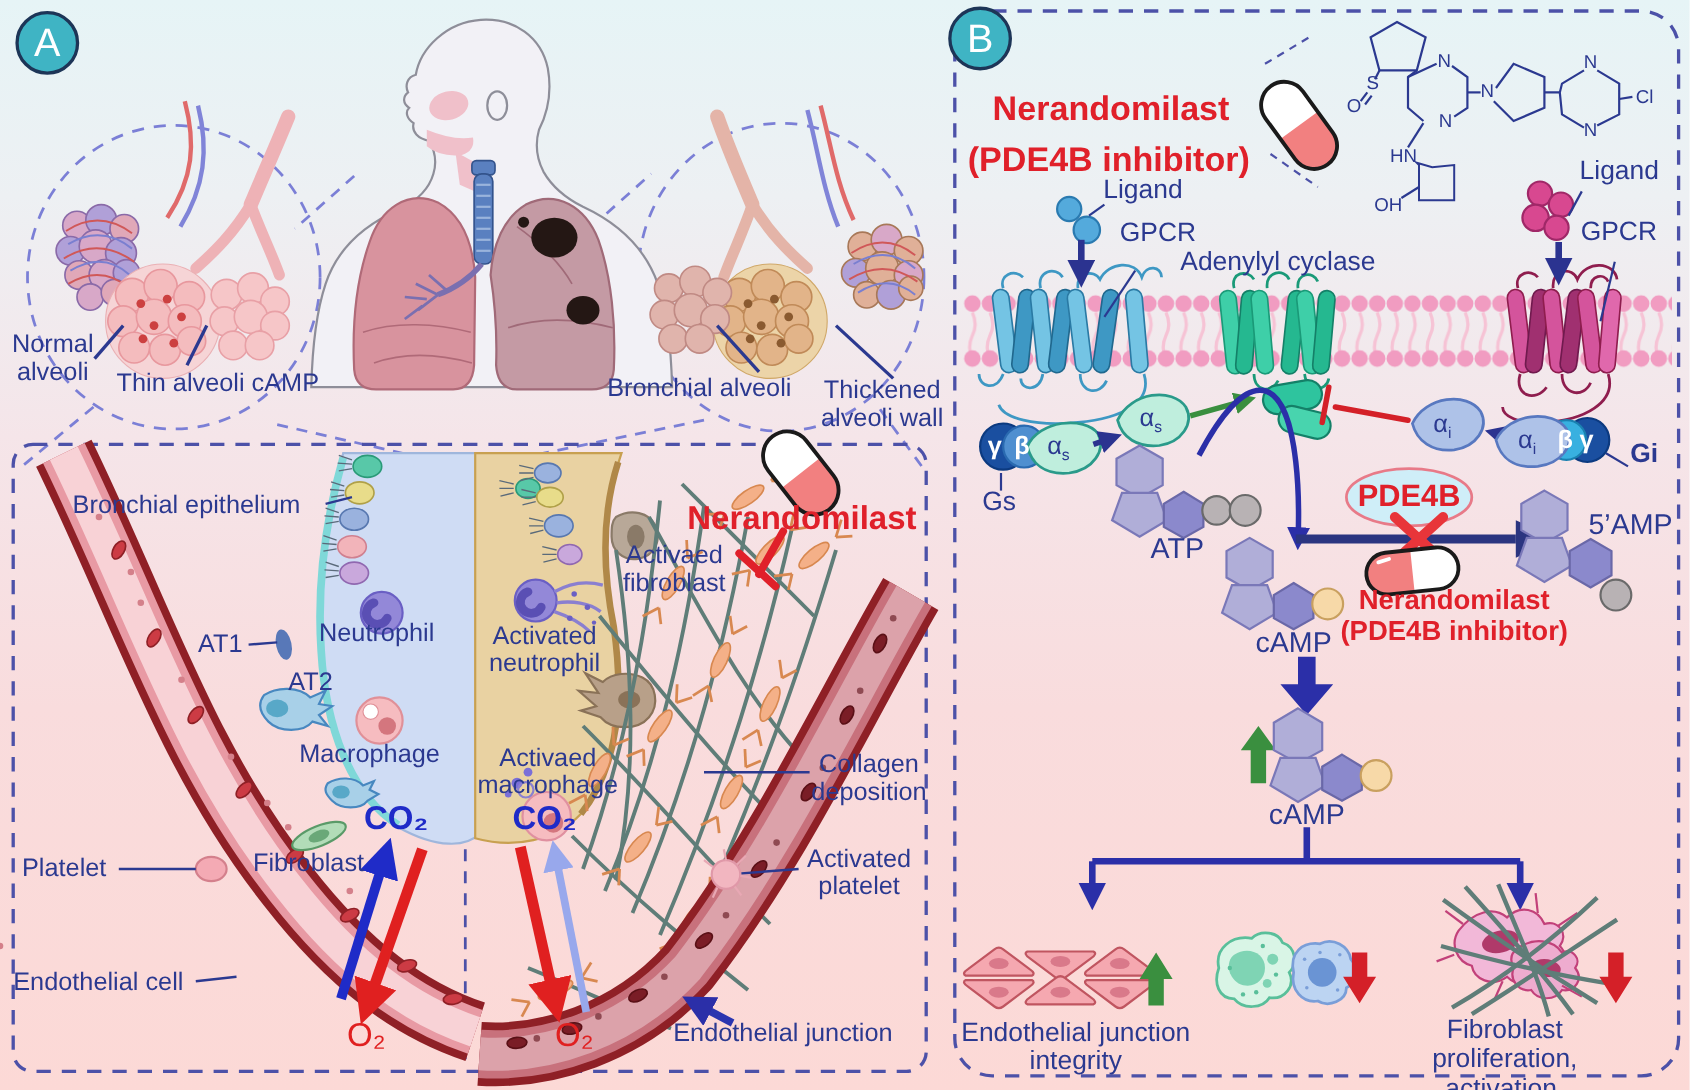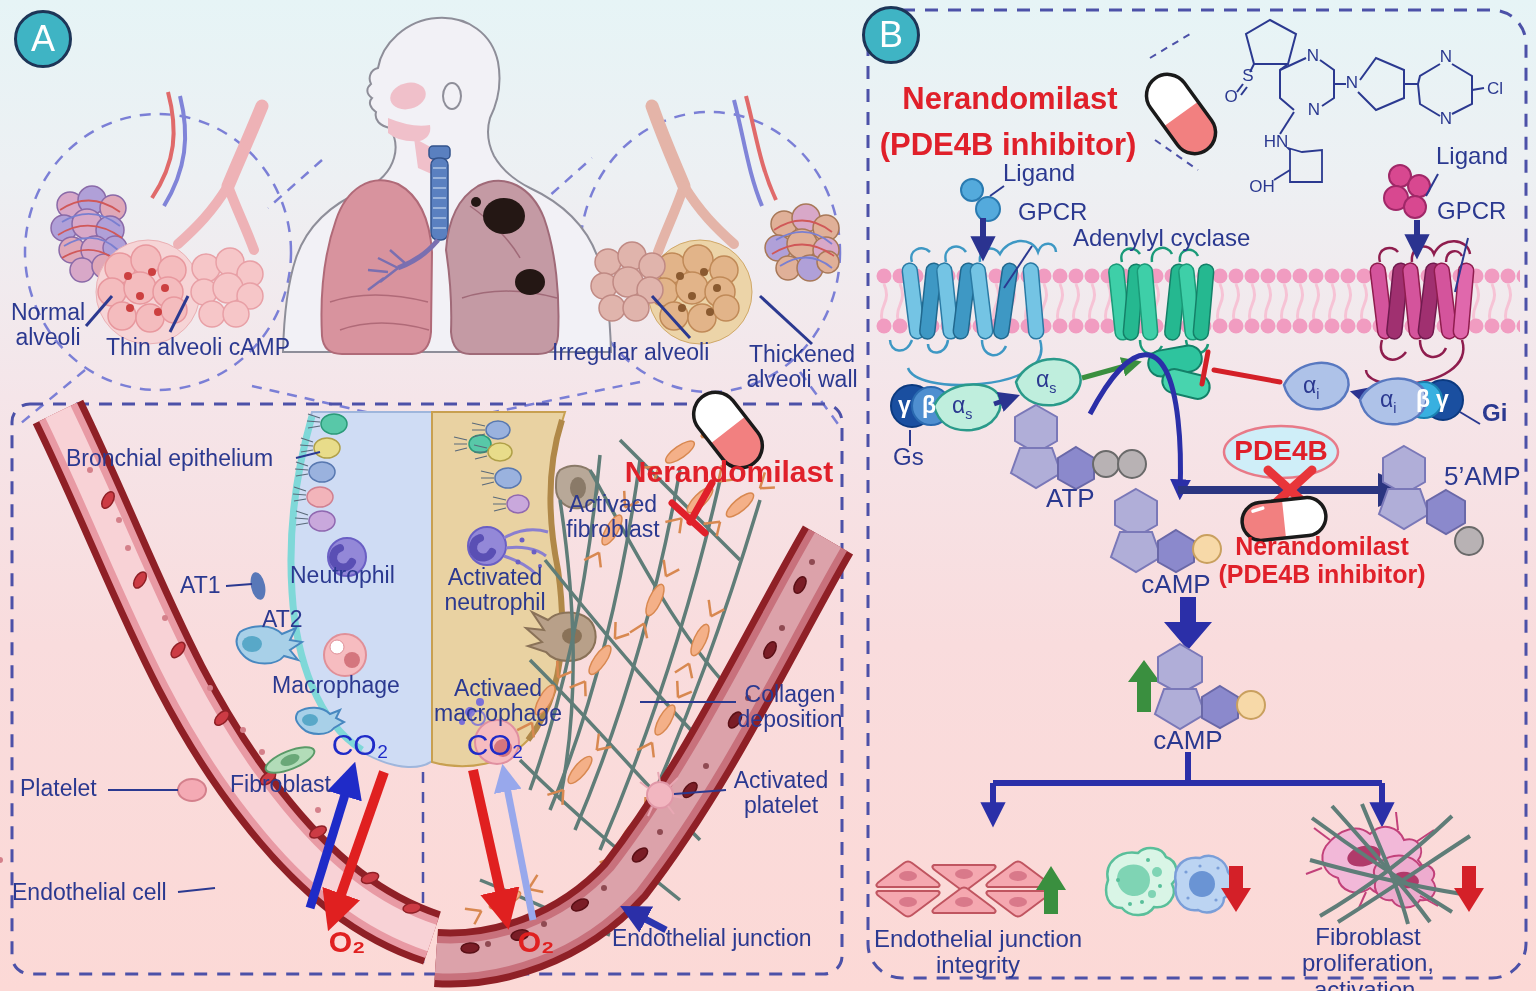--- a/index.html
+++ b/index.html
@@ -4,22 +4,22 @@
 <style>
   html,body{margin:0;padding:0;}
   #fig{position:relative;width:1536px;height:991px;overflow:hidden;
        font-family:"Liberation Sans",sans-serif;
        background:linear-gradient(180deg,#e6f4f6 0%,#edf0f3 18%,#f5e5e9 40%,#f9dcdd 65%,#fcd9d6 100%);}
   svg{position:absolute;left:0;top:0;}
   .lbl{position:absolute;color:#2b3990;font-size:23px;line-height:1.1;white-space:pre-line;}
   .ctr{transform:translateX(-50%);text-align:center;}
   .title{font-size:36px;}
   .red{color:#e0202a;font-weight:700;}
-  .gas-b{color:#1f2bc8;font-weight:400;font-size:30px;}
-  .gas-r{color:#e02020;font-weight:700;font-size:30px;margin-left:14px;}
+  .gas-b{color:#1f2bc8;font-weight:700;font-size:30px;}
+  .gas-r{color:#e02020;font-weight:400;font-size:30px;}
   .badge{position:absolute;width:52px;height:52px;border-radius:50%;background:#3fb4c4;
          border:3px solid #1d3557;color:#fff;font-size:36px;display:flex;
          align-items:center;justify-content:center;}
   .greek{position:absolute;color:#2b3990;font-size:23px;}
   .greek sub{font-size:0.62em;}
   .wht{color:#ffffff;font-weight:700;}
   .b24{font-size:24px;}
   .mol{font-size:26px;}
   .drug1{font-size:31px;}
   .drug2{font-size:25px;}
@@ -677,21 +677,21 @@
 <polygon points="1454,888 1469,912 1484,888 1476,888 1476,866 1462,866 1462,888" fill="#d42028"></polygon>
 </svg>
 
 <div class="badge" style="left:14px;top:10px;">A</div>
 <div class="badge" style="left:862px;top:6px;">B</div>
 
 
 <div class="lbl ctr" style="left:48px;top:300px;">Normal
 alveoli</div>
 <div class="lbl" style="left:106px;top:335px;">Thin alveoli cAMP</div>
-<div class="lbl" style="left:552px;top:340px;">Irregular alveoli</div>
+<div class="lbl" style="left:552px;top:340px;">Bronchial alveoli</div>
 <div class="lbl ctr" style="left:802px;top:342px;">Thickened
 alveoli wall</div>
 
 <div class="lbl" style="left:66px;top:446px;">Bronchial epithelium</div>
 <div class="lbl" style="left:180px;top:573px;">AT1</div>
 <div class="lbl" style="left:290px;top:563px;">Neutrophil</div>
 <div class="lbl" style="left:262px;top:607px;">AT2</div>
 <div class="lbl" style="left:272px;top:673px;">Macrophage</div>
 <div class="lbl" style="left:230px;top:772px;">Fibroblast</div>
 <div class="lbl" style="left:20px;top:776px;">Platelet</div>

